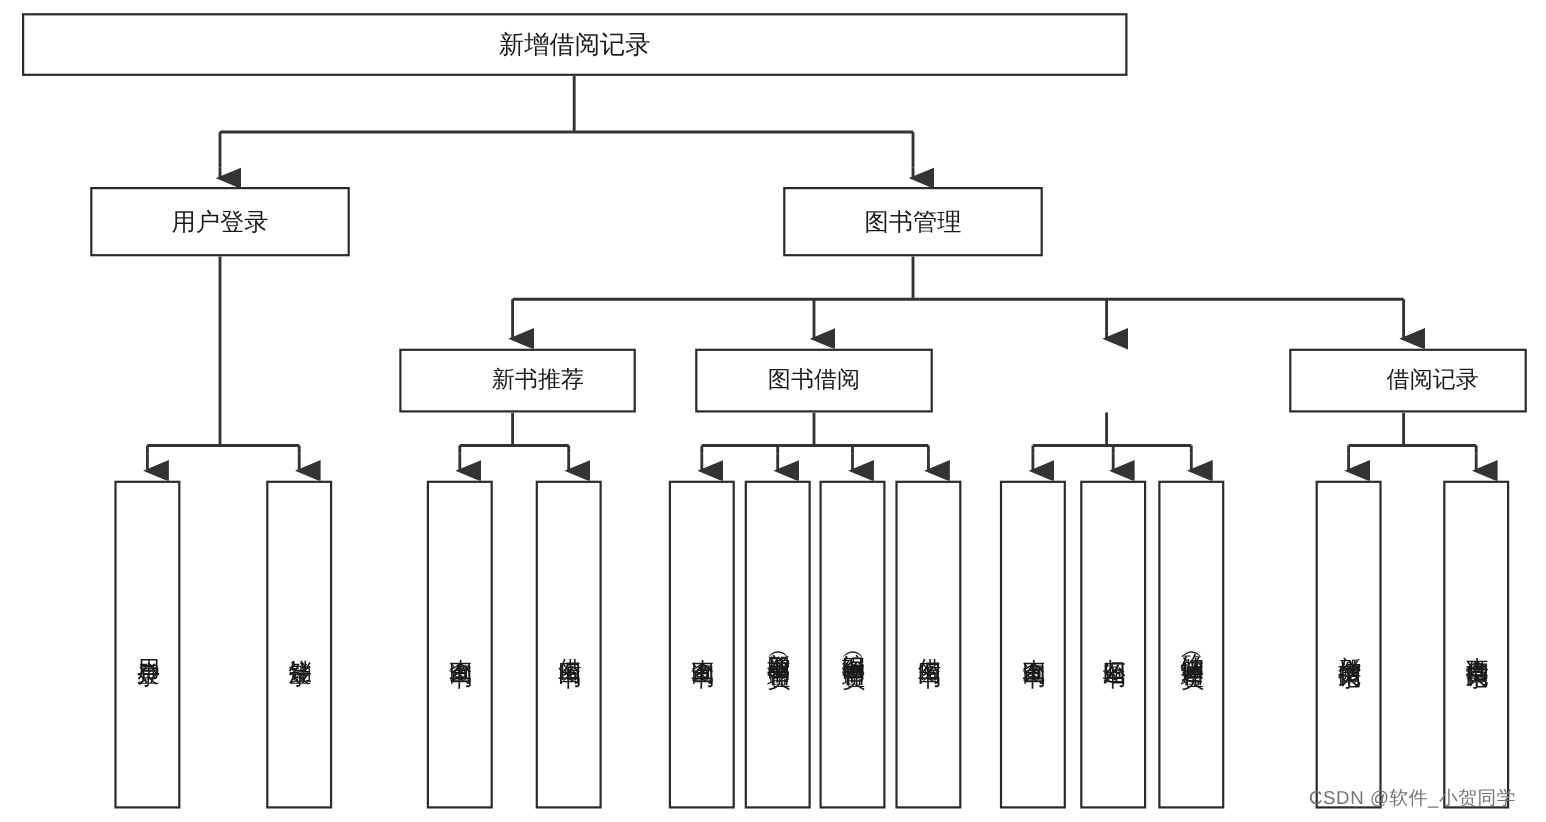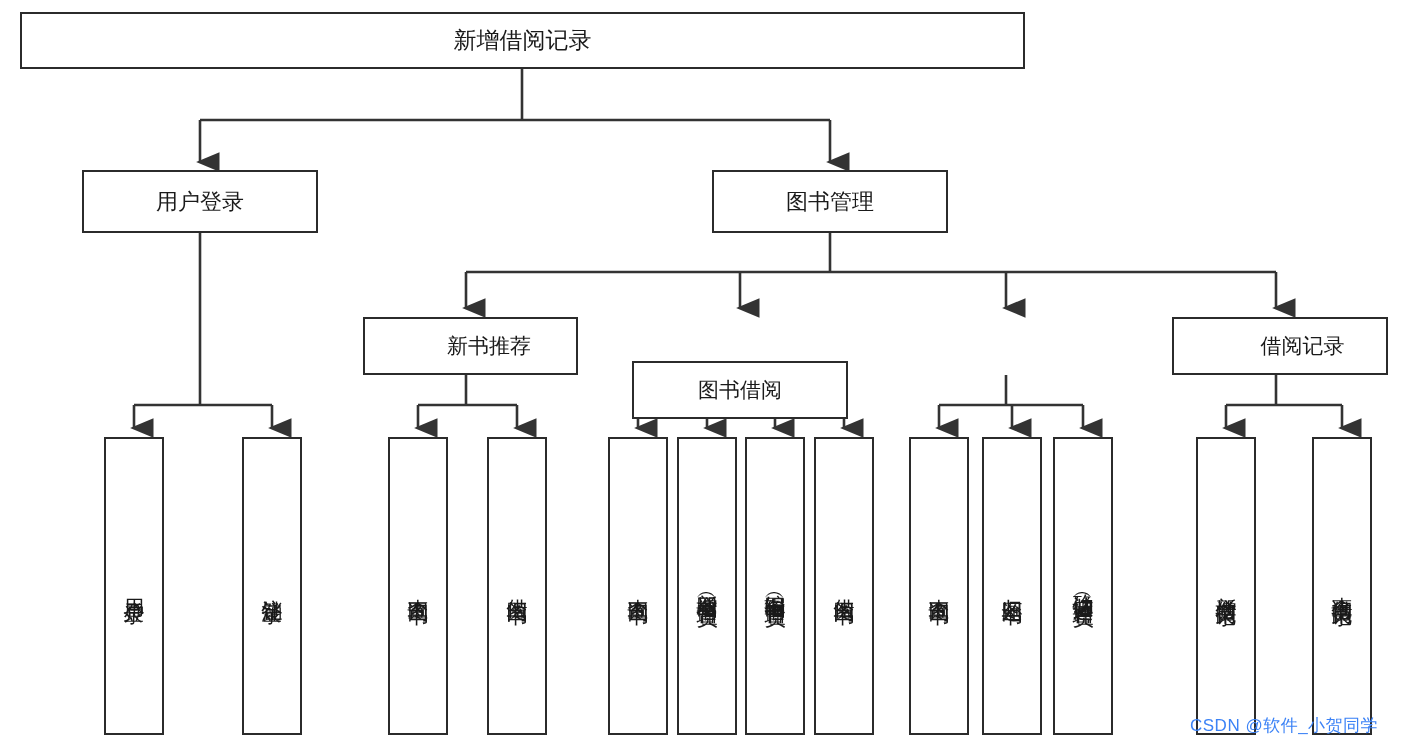--- a/index.html
+++ b/index.html
@@ -61,21 +61,21 @@
     font-size: 21px;
     letter-spacing: 2px;
     line-height: 1.05;
     white-space: nowrap;
   }
   #watermark {
     position: absolute;
     left: 1190px;
     top: 714px;
     font-size: 17px;
-    color: #3b82f6;
+    color: #737373;
     white-space: nowrap;
     letter-spacing: 0.5px;
   }
 </style>
 </head>
 <body>
 
 <div id="diagram-root">
 
   <svg id="edge-layer" width="1405" height="747" viewBox="0 0 1405 747">
@@ -180,21 +180,21 @@
   <div class="node node-l2" style="left: 82px; top: 170px; width: 236px; height: 63px;">
     <span class="label">用户登录</span>
   </div>
   <div class="node node-l2" style="left: 712px; top: 170px; width: 236px; height: 63px;">
     <span class="label">图书管理</span>
   </div>
 
   <div class="node node-l3" style="left: 363px; top: 317px; width: 215px; height: 58px; padding-left: 37px;">
     <span class="label">新书推荐</span>
   </div>
-  <div class="node node-l3" style="left: 632px; top: 317px; width: 216px; height: 58px; margin-top: 44px;">
+  <div class="node node-l3" style="left: 632px; top: 317px; width: 216px; height: 58px;">
     <span class="label">图书借阅</span>
   </div>
   <div class="node node-l3" style="left: 1172px; top: 317px; width: 216px; height: 58px; padding-left: 45px;">
     <span class="label">借阅记录</span>
   </div>
 
   <div class="node node-leaf" style="left: 104px; top: 437px; width: 60px; height: 298px;">
     <span class="label">用户登录</span>
   </div>
   <div class="node node-leaf" style="left: 242px; top: 437px; width: 60px; height: 298px;">

